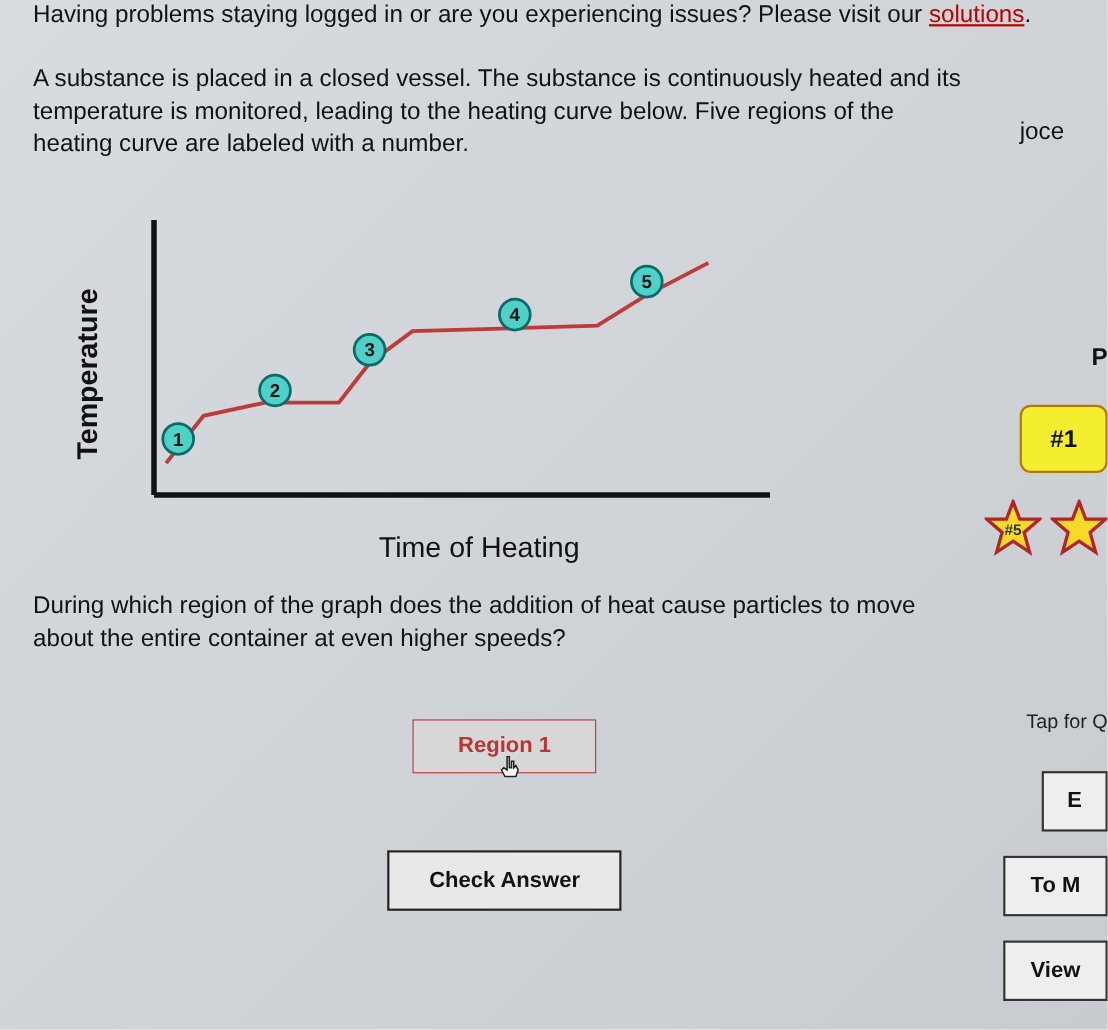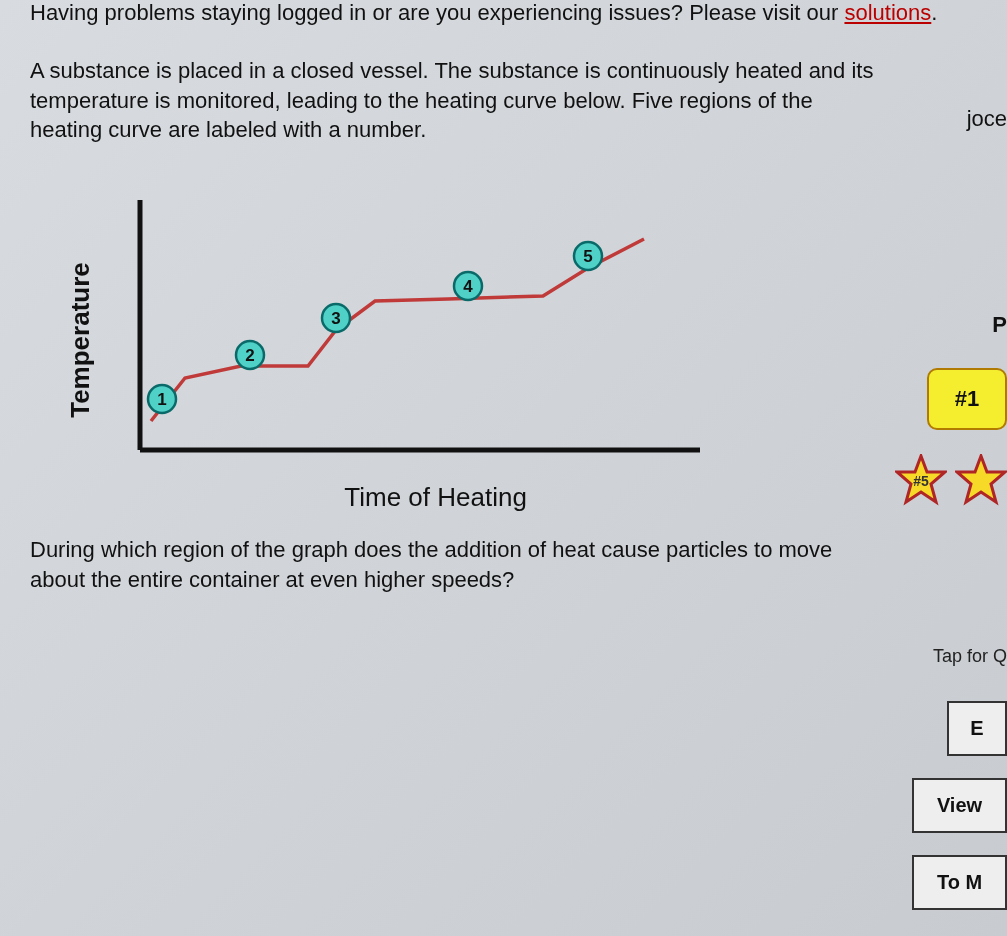--- a/index.html
+++ b/index.html
@@ -86,21 +86,21 @@
       border: 2px solid #222;
       color: #111;
       font-weight: 700;
       font-size: 20px;
       padding: 14px 36px;
       cursor: pointer;
     }
     .right-user {
       font-size: 22px;
       color: #111;
-      text-align: right;
+      text-align: center;
       margin-top: 50px;
       margin-bottom: 180px;
     }
     .right-p {
       font-size: 22px;
       font-weight: 700;
       color: #111;
       text-align: right;
       margin-bottom: 30px;
     }
@@ -218,20 +218,32 @@
         <g>
           <circle cx="498" cy="66" r="14" fill="#4fd1c7" stroke="#0a6a6a" stroke-width="2.5"></circle>
           <text x="498" y="72" text-anchor="middle" font-size="17" font-weight="700" fill="#111">5</text>
         </g>
       </svg>
       <div class="xlabel">Time of Heating</div>
     </div>
 
     <p class="question">During which region of the graph does the addition of heat cause particles to move about the entire container at even higher speeds?</p>
 
+    <div class="answer-area">
+      <div style="position:relative; display:inline-block">
+        <button class="region-btn">Region 1</button>
+        <span class="cursor-icon">
+          <svg width="22" height="26" viewBox="0 0 22 26">
+            <path d="M8 2 L8 14 L5 12 L3 14 L6 20 L16 20 L18 14 L16 10 L14 12 L14 6 L12 6 L12 12 L10 12 L10 2 Z" fill="#fff" stroke="#222" stroke-width="1.4"></path>
+          </svg>
+        </span>
+      </div>
+      <br>
+      <button class="check-btn">Check Answer</button>
+    </div>
   </div>
 
   <div class="right-col">
     <div class="right-user">joce</div>
     <div class="right-p">P</div>
     <div class="badge-1">#1</div>
     <div class="stars-row">
       <span class="star">
         <svg viewBox="0 0 52 52">
           <polygon points="26,2 32,18 50,18 36,30 41,48 26,38 11,48 16,30 2,18 20,18" fill="#f7d928" stroke="#b02525" stroke-width="3"></polygon>
@@ -239,16 +251,16 @@
         </svg>
       </span>
       <span class="star">
         <svg viewBox="0 0 52 52">
           <polygon points="26,2 32,18 50,18 36,30 41,48 26,38 11,48 16,30 2,18 20,18" fill="#f7d928" stroke="#b02525" stroke-width="3"></polygon>
         </svg>
       </span>
     </div>
     <div class="tap-text">Tap for Q</div>
     <div class="side-btn narrow">E</div>
+    <div class="side-btn">To M</div>
     <div class="side-btn">View</div>
-    <div class="side-btn">To M</div>
   </div>
 </div>
 
 </body></html>

